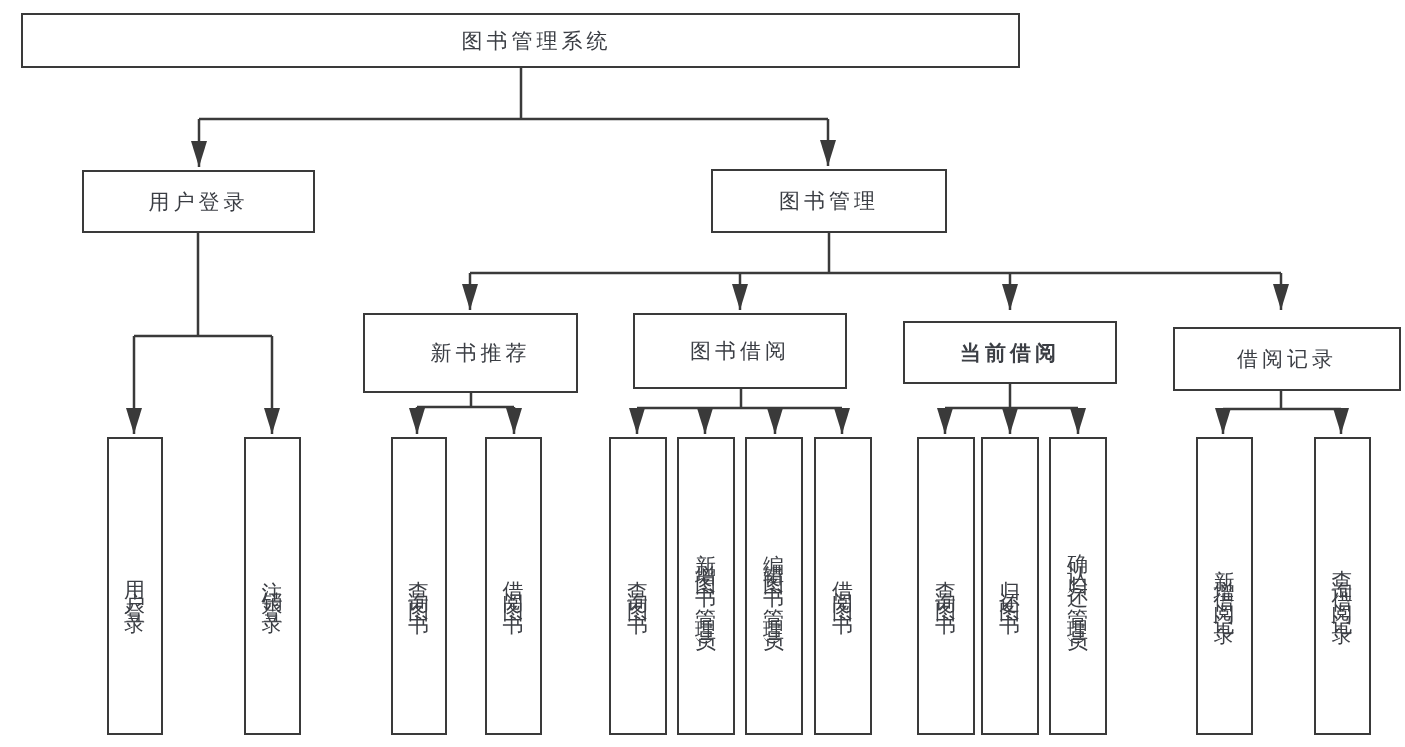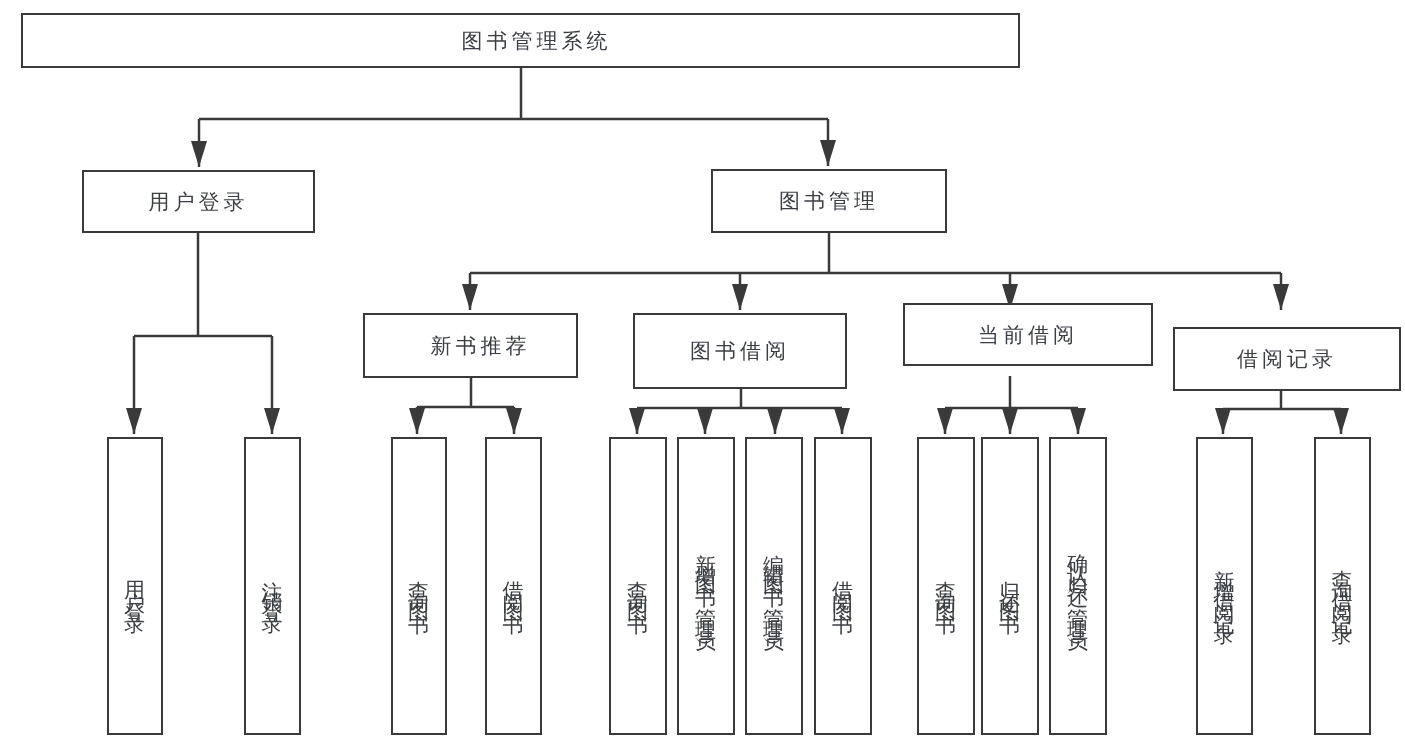--- a/index.html
+++ b/index.html
@@ -104,27 +104,27 @@
     <span>图书管理系统</span>
   </div>
 
   <div class="node node-h" style="left:82px;top:170px;width:233px;height:63px;">
     <span>用户登录</span>
   </div>
   <div class="node node-h" style="left:711px;top:169px;width:236px;height:64px;">
     <span>图书管理</span>
   </div>
 
-  <div class="node node-h" style="left:363px;top:313px;width:215px;height:65px;padding-left:20px;">
+  <div class="node node-h" style="left:363px;top:313px;width:215px;height:80px;padding-left:20px;">
     <span>新书推荐</span>
   </div>
   <div class="node node-h" style="left:633px;top:313px;width:214px;height:76px;">
     <span>图书借阅</span>
   </div>
-  <div class="node node-h" style="left:903px;top:303px;width:250px;height:63px;">
+  <div class="node node-h" style="left:903px;top:321px;width:214px;height:63px;font-weight:bold;">
     <span>当前借阅</span>
   </div>
   <div class="node node-h" style="left:1173px;top:327px;width:228px;height:64px;">
     <span>借阅记录</span>
   </div>
 
   <div class="node node-v" style="left:107px;top:437px;width:56px;height:298px;">
     <span class="vtext">用户登录</span>
   </div>
   <div class="node node-v" style="left:244px;top:437px;width:57px;height:298px;">

